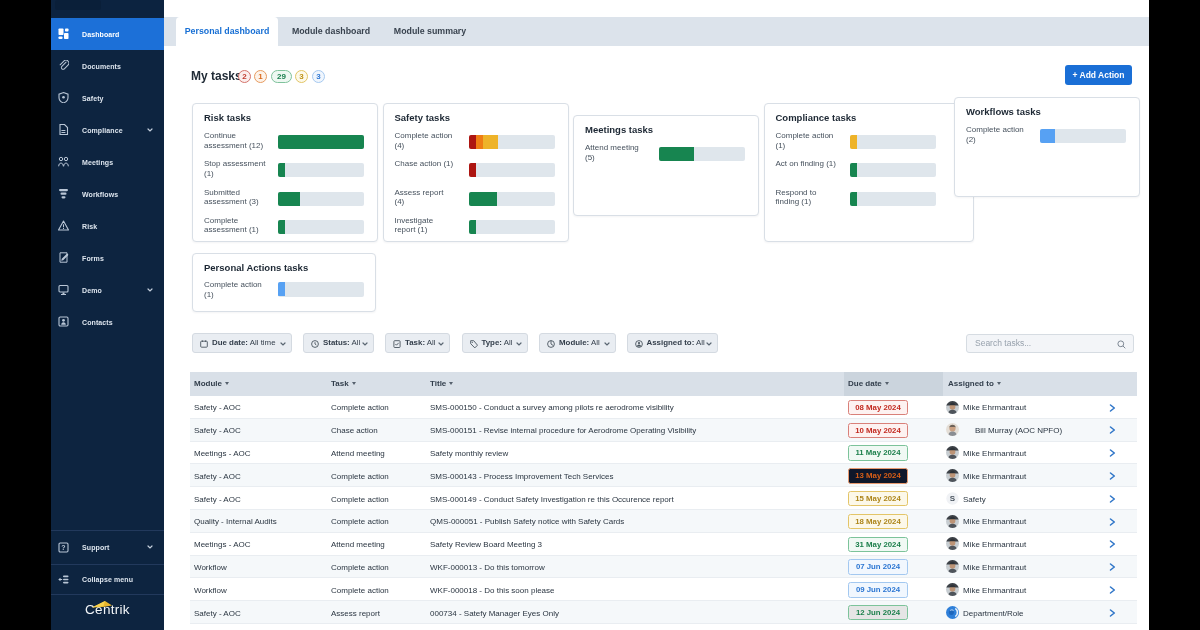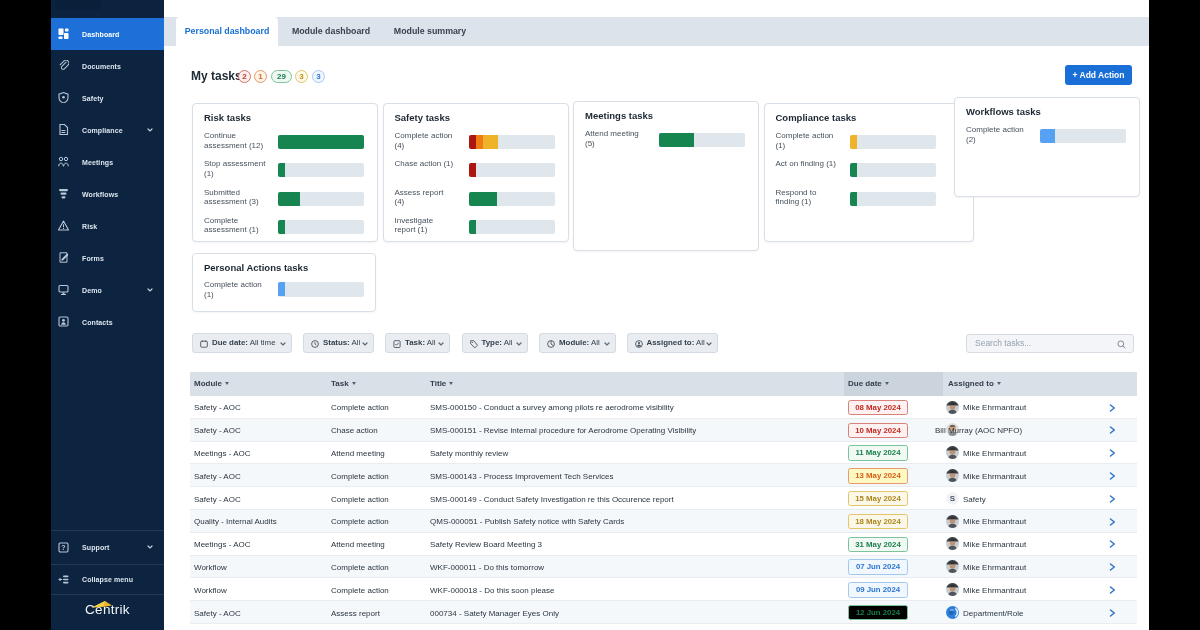--- a/index.html
+++ b/index.html
@@ -212,21 +212,21 @@
         </div>
         <div class="clbl" style="top:83.6px">Assess report<br>(4)</div>
         <div class="track" style="top:87.6px">
           <div class="seg" style="left:0px;width:28px;background:#178550"></div>
         </div>
         <div class="clbl" style="top:111.89999999999999px">Investigate<br>report (1)</div>
         <div class="track" style="top:115.89999999999999px">
           <div class="seg" style="left:0px;width:7.5px;background:#178550"></div>
         </div>
       </div>
-<div class="card" style="left:522px;top:101px;width:186px;height:150px">
+<div class="card" style="left:522px;top:115px;width:186px;height:101px">
         <div class="ctitle">Meetings tasks</div>
         <div class="clbl" style="top:27px">Attend meeting<br>(5)</div>
         <div class="track" style="top:31px">
           <div class="seg" style="left:0px;width:35px;background:#178550"></div>
         </div>
       </div>
 <div class="card" style="left:712.5px;top:103px;width:210px;height:139px">
         <div class="ctitle">Compliance tasks</div>
         <div class="clbl" style="top:27px">Complete action<br>(1)</div>
         <div class="track" style="top:31px">
@@ -364,21 +364,21 @@
               <circle cx="6.5" cy="6.5" r="6.5"></circle>
             </clipPath>
           </defs>
           <g clip-path="url(#cb1)">
             <rect width="13" height="13" fill="#e4ded6"></rect>
             <circle cx="6.5" cy="5.4" r="3.1" fill="#caa183"></circle>
             <path d="M3.2 4.6c.2-1.9 1.5-2.9 3.3-2.9s3.1 1 3.3 2.9l-.9-.6H4.1Z" fill="#6d6259"></path>
             <path d="M2 13c.4-3 2.2-4.4 4.5-4.4S10.6 10 11 13Z" fill="#8a8e93"></path>
           </g>
         </svg>
-        <div class="c" style="left:745px">Bill Murray (AOC NPFO)</div>
+        <div class="c" style="left:785px">Bill Murray (AOC NPFO)</div>
         <svg class="rch" width="7" height="8" viewBox="0 0 7 8">
           <path d="M1.5 1 5.3 4 1.5 7" fill="none" stroke="#2d74c8" stroke-width="1.5" stroke-linejoin="round" stroke-linecap="round"></path>
         </svg>
         <div style="position:absolute;left:0;bottom:0;width:947px;height:1px;background:#e9edf1"></div>
       </div>
 <div class="trow" style="top:441.6px">
         <div class="c" style="left:4px">Meetings - AOC</div>
         <div class="c" style="left:141px">Attend meeting</div>
         <div class="c" style="left:240px">Safety monthly review</div>
         <div class="dbadge" style="color:#1b7f4b;border-color:#7cc39a;background:#f0f9f4">11 May 2024</div>
@@ -399,21 +399,21 @@
         <div class="c" style="left:773px">Mike Ehrmantraut</div>
         <svg class="rch" width="7" height="8" viewBox="0 0 7 8">
           <path d="M1.5 1 5.3 4 1.5 7" fill="none" stroke="#2d74c8" stroke-width="1.5" stroke-linejoin="round" stroke-linecap="round"></path>
         </svg>
         <div style="position:absolute;left:0;bottom:0;width:947px;height:1px;background:#e9edf1"></div>
       </div>
 <div class="trow alt" style="top:464.40000000000003px">
         <div class="c" style="left:4px">Safety - AOC</div>
         <div class="c" style="left:141px">Complete action</div>
         <div class="c" style="left:240px">SMS-000143 - Process Improvement Tech Services</div>
-        <div class="dbadge" style="color:#d85e17;border-color:#e89a70;background:#fef9c3">13 May 2024</div>
+        <div class="dbadge" style="color:#d85e17;border-color:#e89a70;background:#0f172a">13 May 2024</div>
         <svg class="av" width="13" height="13" viewBox="0 0 13 13">
           <defs>
             <clipPath id="cm3">
               <circle cx="6.5" cy="6.5" r="6.5"></circle>
             </clipPath>
           </defs>
           <g clip-path="url(#cm3)">
             <rect width="13" height="13" fill="#c7cdd1"></rect>
             <path d="M0 0h13v4.4H0Z" fill="#3c4046"></path>
             <circle cx="6.5" cy="5.8" r="2.9" fill="#bd9476"></circle>
@@ -488,21 +488,21 @@
         </svg>
         <div class="c" style="left:773px">Mike Ehrmantraut</div>
         <svg class="rch" width="7" height="8" viewBox="0 0 7 8">
           <path d="M1.5 1 5.3 4 1.5 7" fill="none" stroke="#2d74c8" stroke-width="1.5" stroke-linejoin="round" stroke-linecap="round"></path>
         </svg>
         <div style="position:absolute;left:0;bottom:0;width:947px;height:1px;background:#e9edf1"></div>
       </div>
 <div class="trow alt" style="top:555.6px">
         <div class="c" style="left:4px">Workflow</div>
         <div class="c" style="left:141px">Complete action</div>
-        <div class="c" style="left:240px">WKF-000011 - Do this tomorrow</div>
+        <div class="c" style="left:240px">WKF-000013 - Do this tomorrow</div>
         <div class="dbadge" style="color:#2a75d2;border-color:#a3c8f0;background:#f1f7fe">07 Jun 2024</div>
         <svg class="av" width="13" height="13" viewBox="0 0 13 13">
           <defs>
             <clipPath id="cm7">
               <circle cx="6.5" cy="6.5" r="6.5"></circle>
             </clipPath>
           </defs>
           <g clip-path="url(#cm7)">
             <rect width="13" height="13" fill="#c7cdd1"></rect>
             <path d="M0 0h13v4.4H0Z" fill="#3c4046"></path>
@@ -539,21 +539,21 @@
         <div class="c" style="left:773px">Mike Ehrmantraut</div>
         <svg class="rch" width="7" height="8" viewBox="0 0 7 8">
           <path d="M1.5 1 5.3 4 1.5 7" fill="none" stroke="#2d74c8" stroke-width="1.5" stroke-linejoin="round" stroke-linecap="round"></path>
         </svg>
         <div style="position:absolute;left:0;bottom:0;width:947px;height:1px;background:#e9edf1"></div>
       </div>
 <div class="trow alt" style="top:601.1999999999999px">
         <div class="c" style="left:4px">Safety - AOC</div>
         <div class="c" style="left:141px">Assess report</div>
         <div class="c" style="left:240px">000734 - Satefy Manager Eyes Only</div>
-        <div class="dbadge" style="color:#1b7f4b;border-color:#7cc39a;background:#000000">12 Jun 2024</div>
+        <div class="dbadge" style="color:#1b7f4b;border-color:#7cc39a;background:#e5e5e5">12 Jun 2024</div>
         <svg class="av" width="13" height="13" viewBox="0 0 13 13">
           <circle cx="6.5" cy="6.5" r="6.5" fill="#2e7fd9"></circle>
           <path d="M9.3 2.4a5 5 0 0 1 0 8.2" fill="none" stroke="#e9f1fa" stroke-width="1.6"></path>
           <circle cx="5.4" cy="6.5" r="2.5" fill="#1e66bb"></circle>
           <path d="M4.2 4.4a2.9 2.9 0 0 1 3.4 0" fill="none" stroke="#bcd7f2" stroke-width="1"></path>
         </svg>
         <div class="c" style="left:773px">Department/Role</div>
         <svg class="rch" width="7" height="8" viewBox="0 0 7 8">
           <path d="M1.5 1 5.3 4 1.5 7" fill="none" stroke="#2d74c8" stroke-width="1.5" stroke-linejoin="round" stroke-linecap="round"></path>
         </svg>

